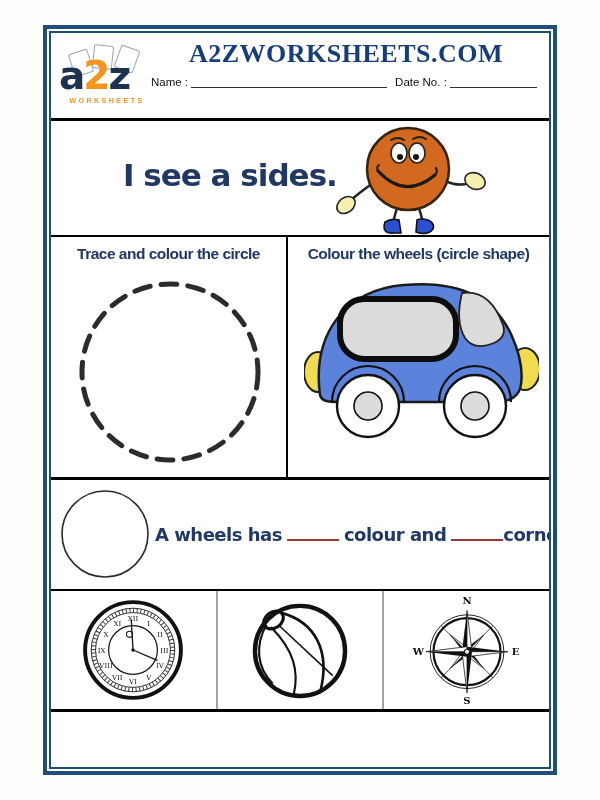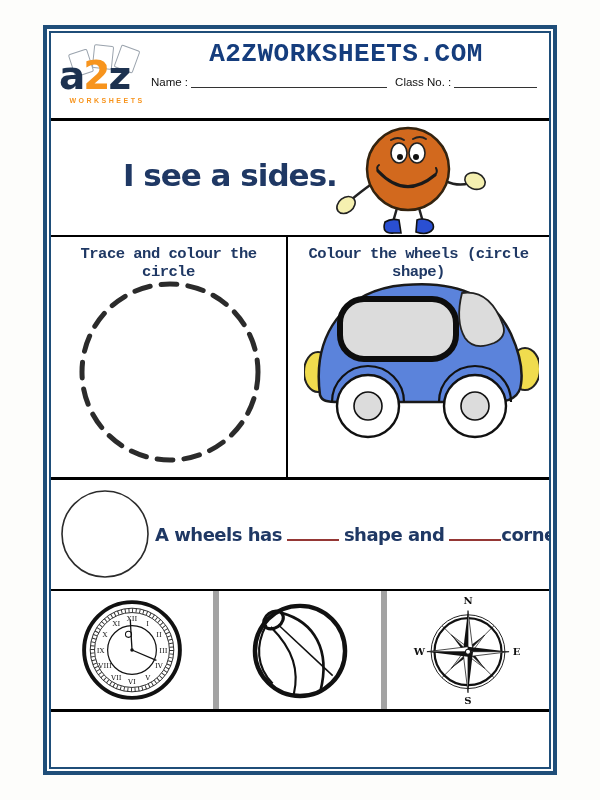--- a/index.html
+++ b/index.html
@@ -20,21 +20,21 @@
   .p1 { left:2px; top:6px; transform:rotate(-18deg); }
   .p2 { left:24px; top:0; transform:rotate(6deg); }
   .p3 { left:48px; top:2px; transform:rotate(20deg); }
   .logo-word { position:absolute; left:0; top:10px; width:100%; 
                font-size:39px; font-weight:bold; line-height:34px; letter-spacing:-2px; font-family:"DejaVu Sans",sans-serif;}
   .logo-a,.logo-z { color:var(--c-logo_navy); }
   .logo-2 { color:var(--c-logo_orange); }
   .logo-sub { position:absolute; left:0; top:48px; width:100%; text-align:center;
               font-size:7px; font-weight:bold; letter-spacing:2.5px; color:var(--c-logo_orange); }
   .site-title { position:absolute; left:100px; right:8px; top:6px; text-align:center;
-                font-family:Liberation Mono, monospace; font-weight:bold; font-size:26px;
+                font-family:Liberation Serif, serif; font-weight:bold; font-size:26px;
                 color:var(--c-title); letter-spacing:.5px; }
   .fields { position:absolute; left:100px; right:12px; top:42px; font-size:11.5px; color:#111; }
   .frow { display:flex; align-items:flex-end; margin-bottom:9px;justify-content:flex-end; }
   .frow .lbl { white-space:nowrap; padding-right:3px; }
   .uline { display:inline-block; height:13px; border-bottom:1.2px solid #333; }
   .ul-name { width:196px; } .ul-roll { flex:1; }
   .ul-class { width:100px; } .ul-section { width:92px; } .ul-date { flex:1; }
   .gap8 { width:8px; flex:none; } .gap12 { width:12px; flex:none; }
 
   
@@ -42,37 +42,37 @@
   .intro-title { position:absolute; left:72px; top:36px;
                  font-family:"DejaVu Sans",sans-serif; font-weight:bold; font-size:31px;
                  color:var(--c-heading); letter-spacing:-1px; }
   .char-svg { position:absolute; left:282px; top:2px; }
 
   
   .sec-activities { display:flex; height:243px; border-bottom:3px solid #000; flex:none; }
   .act-col { position:relative; flex:none; }
   .act-left { width:237px; border-right:2px solid #000; }
   .act-right { flex:1; }
-  .act-title { margin-top:8px; text-align:center; font-family:Liberation Mono, monospace;
+  .act-title { margin-top:8px; text-align:center; font-family:Liberation Sans, sans-serif;
                font-weight:bold; font-size:15.5px; letter-spacing:-0.5px; color:var(--c-heading); }
   .trace-svg { position:absolute; left:24px; top:40px; }
   .car-svg { position:absolute; left:16px; top:40px; }
 
   
   .sec-blank { position:relative; height:111px; border-bottom:2px solid #000; flex:none; }
   .blank-circle { position:absolute; left:8px; top:8px; }
   .sentence { position:absolute; left:104px; top:44px; font-family:"DejaVu Sans",sans-serif;
               font-weight:bold; font-size:18px; letter-spacing:-0.5px; color:var(--c-heading); white-space:nowrap; }
   .blank-line { display:inline-block; width:52px; height:14px; border-bottom:2px solid var(--c-blank);
                 margin:0 5px; vertical-align:baseline; }
   .blank-line.tight { margin-right:0; }
 
   
   .sec-examples { display:flex; height:121px; border-bottom:3px solid #000; flex:none; }
-  .ex-cell { flex:1; display:flex; align-items:center; justify-content:center; border-right:6px solid #a3a3a3; }
+  .ex-cell { flex:1; display:flex; align-items:center; justify-content:center; border-right:2px solid #a3a3a3; }
   .ex-cell:last-child { border-right:none; }
 
   .sec-footer { flex:1; }
 
   svg text { user-select:none; }
 </style>
 </head>
 <body>
 
 <div class="page">
@@ -90,21 +90,21 @@
           <div class="logo-sub">WORKSHEETS</div>
         </div>
 
         <div class="site-title">A2ZWORKSHEETS.COM</div>
 
         <div class="fields">
           <div class="frow">
             <span class="lbl">Name :</span>
             <span class="uline ul-name"></span>
             <span class="gap8"></span>
-            <span class="lbl">Class No. :</span>
+            <span class="lbl">Date No. :</span>
             <span class="uline ul-roll"></span>
           </div>
         </div>
       </div>
 
       <div class="sec-intro">
         <div class="intro-title">I see a sides.</div>
         <svg class="char-svg" width="156" height="112" viewBox="0 0 156 112">
 
           <path d="M40 60 Q 26 70 18 77" stroke="#222" stroke-width="2.5" fill="none" stroke-linecap="round"></path>
@@ -162,21 +162,21 @@
             <circle cx="171" cy="129" r="14" stroke="#111" stroke-width="1.6" fill="#dcdcdc"></circle>
           </svg>
         </div>
       </div>
 
       <div class="sec-blank">
         <svg class="blank-circle" width="92" height="92" viewBox="0 0 92 92">
           <circle cx="46" cy="46" r="43" fill="none" stroke="#2b2b2b" stroke-width="1.6"></circle>
         </svg>
         <div class="sentence">
-          <span>A wheels has</span><span class="blank-line"></span><span>shape and</span><span class="blank-line tight"></span><span>corners.</span>
+          <span>A wheels has</span><span class="blank-line"></span><span>colour and</span><span class="blank-line tight"></span><span>corners.</span>
         </div>
       </div>
 
       <div class="sec-examples">
 
         <div class="ex-cell">
           <svg width="108" height="108" viewBox="0 0 120 124">
             <circle cx="60" cy="62" r="55" fill="none" stroke="#111" stroke-width="4.5"></circle>
             <circle cx="60" cy="62" r="48" fill="none" stroke="#111" stroke-width="1"></circle>
             <circle cx="60" cy="62" r="45.5" fill="none" stroke="#111" stroke-width="4.5" stroke-dasharray="1.1 3.1" opacity=".85"></circle>

